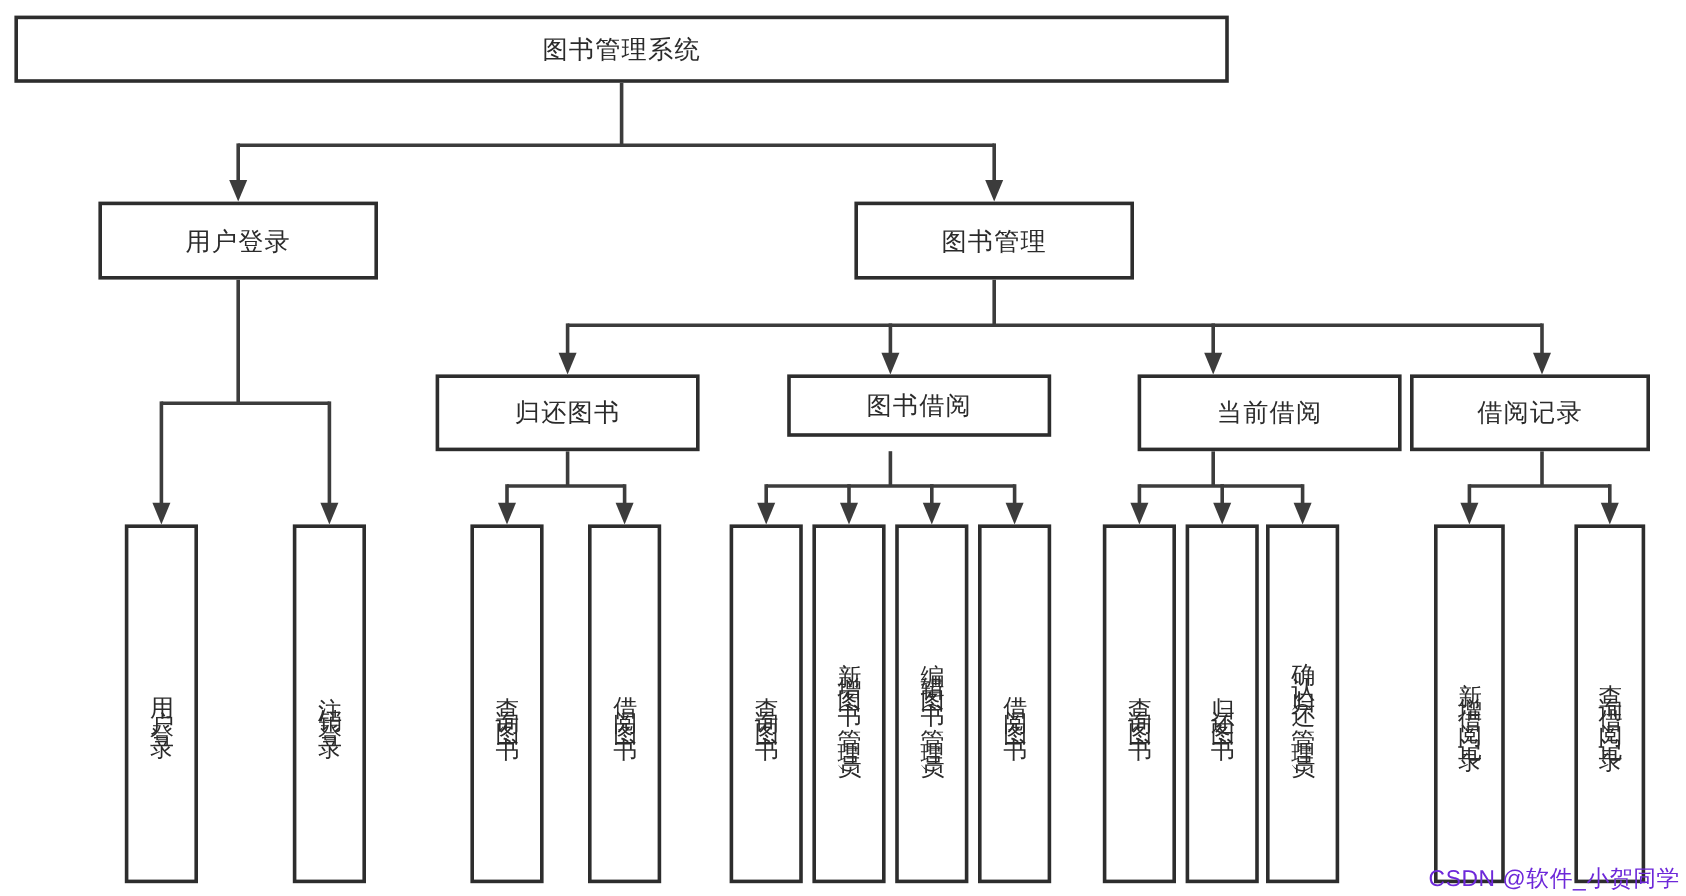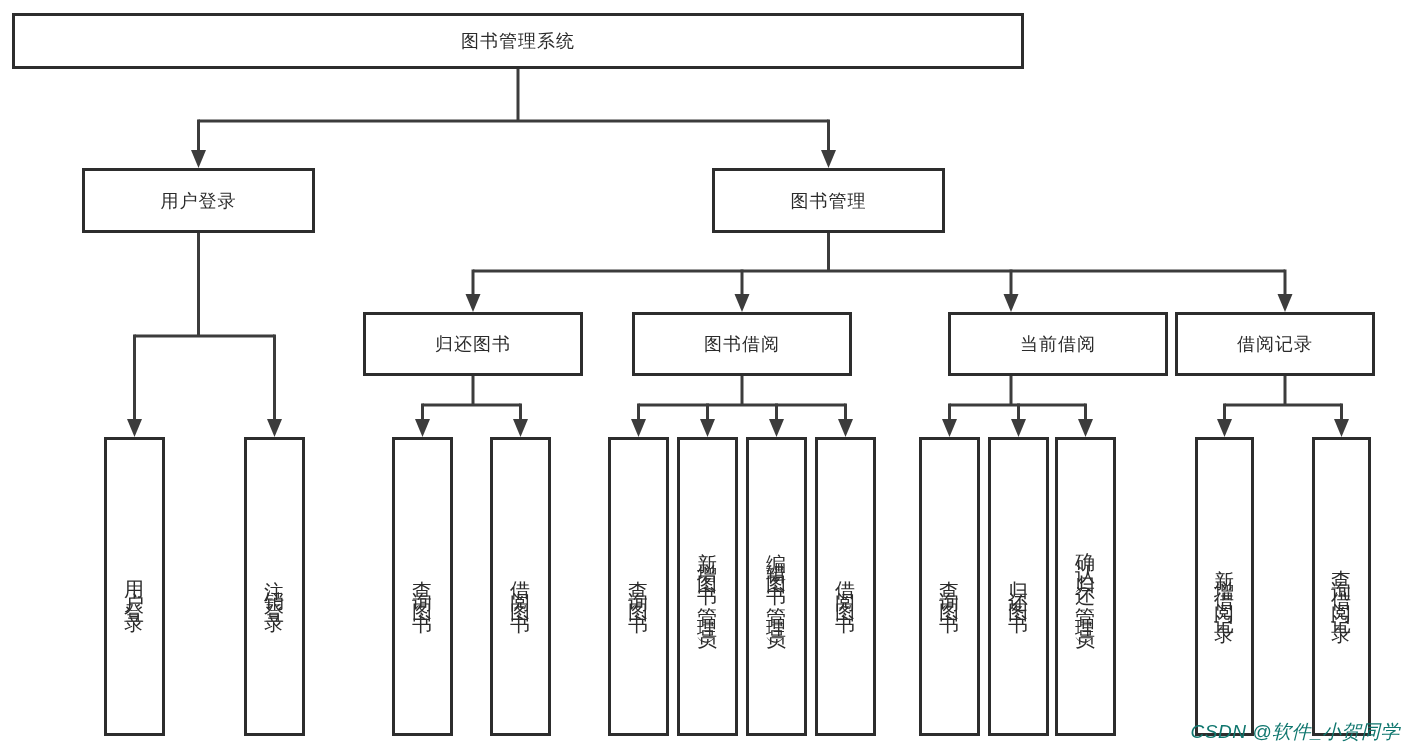--- a/index.html
+++ b/index.html
@@ -5,28 +5,28 @@
   html,body{margin:0;padding:0;background:#fff;}
   .canvas{
     position:relative;width:1405px;height:747px;background:#ffffff;overflow:hidden;
     font-family:"Liberation Sans","DejaVu Sans",sans-serif;color:#2b2b2b;
   }
   .connectors{position:absolute;left:0;top:0;z-index:0;pointer-events:none;}
   .box{
     position:absolute;background:#ffffff;border:3px solid #2d2d2d;box-sizing:border-box;
     display:flex;align-items:center;justify-content:center;z-index:1;
   }
-  .hlabel{font-size:18px;letter-spacing:1px;white-space:nowrap;}
+  .hlabel{font-size:21px;letter-spacing:1px;white-space:nowrap;}
   .vtext{
     writing-mode:vertical-rl;text-orientation:mixed;
     font-size:20px;letter-spacing:11px;line-height:1;white-space:nowrap;
   }
   .watermark{
     position:absolute;right:5px;top:719px;z-index:6;
-    font-size:19px;color:#0f766e;letter-spacing:0.5px;white-space:nowrap;font-style:italic;
+    font-size:19px;color:#6d28d9;letter-spacing:0.5px;white-space:nowrap;
   }
 </style>
 </head>
 <body>
 
 <div class="canvas">
 
   <svg class="connectors" width="1405" height="747" viewBox="0 0 1405 747">
     <g stroke="#3c3c3c" stroke-width="3" fill="none">
 
@@ -100,21 +100,21 @@
   <div class="box" style="left:82px;top:168px;width:233px;height:65px">
     <span class="hlabel">用户登录</span>
   </div>
   <div class="box" style="left:712px;top:168px;width:233px;height:65px">
     <span class="hlabel">图书管理</span>
   </div>
 
   <div class="box" style="left:363px;top:312px;width:220px;height:64px">
     <span class="hlabel">归还图书</span>
   </div>
-  <div class="box" style="left:632px;top:312px;width:220px;height:64px">
+  <div class="box" style="left:656px;top:312px;width:220px;height:52px">
     <span class="hlabel">图书借阅</span>
   </div>
   <div class="box" style="left:948px;top:312px;width:220px;height:64px">
     <span class="hlabel">当前借阅</span>
   </div>
   <div class="box" style="left:1175px;top:312px;width:200px;height:64px">
     <span class="hlabel">借阅记录</span>
   </div>
 
   <div class="box" style="left:104px;top:437px;width:61px;height:299px">

